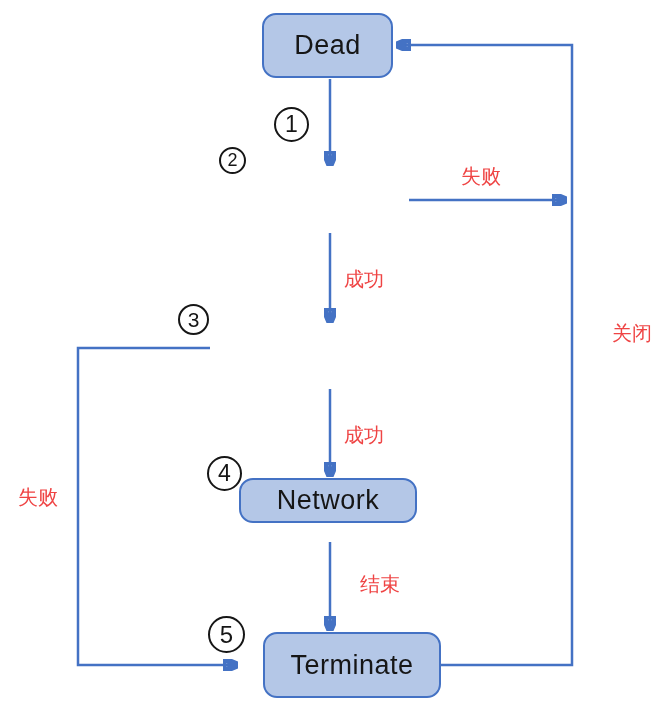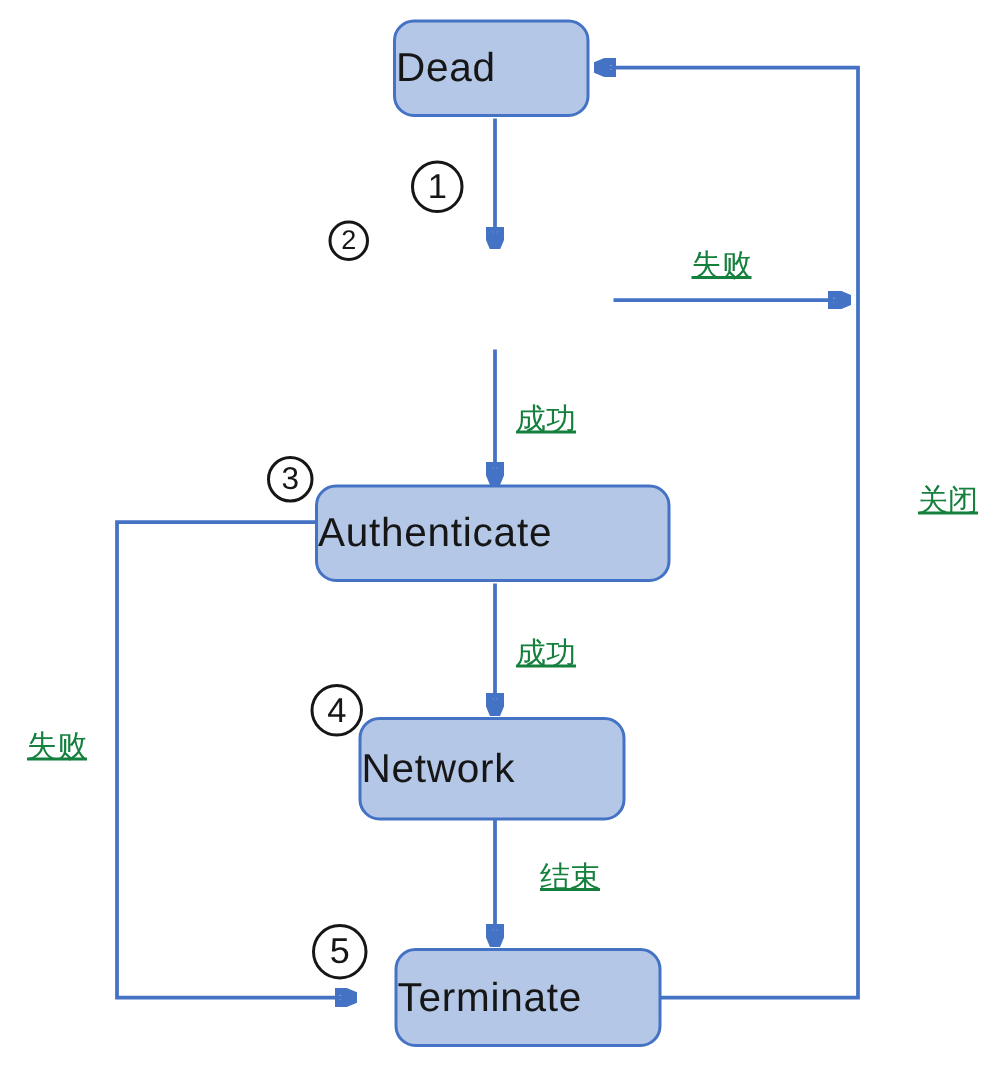--- a/index.html
+++ b/index.html
@@ -25,28 +25,29 @@
     fill: none;
   }
   .node {
     position: absolute;
     box-sizing: border-box;
     background: var(--node-fill, #b4c7e7);
     border: 2.5px solid var(--node-border, #4472c4);
     border-radius: 14px;
     display: flex;
     align-items: center;
+    justify-content: center;
     font-size: 27px;
     color: #161616;
     letter-spacing: 0.5px;
   }
   #node-dead         { left: 262px; top:  13px; width: 131px; height: 65px; }
   #node-establish    { left: 247px; top: 167px; width: 161px; height: 65px; }
   #node-authenticate { left: 210px; top: 323px; width: 237px; height: 65px; }
-  #node-network      { left: 239px; top: 478px; width: 178px; height: 69px; }
+  #node-network      { left: 239px; top: 478px; width: 178px; height: 45px; }
   #node-terminate    { left: 239px; top: 632px; width: 178px; height: 66px; margin-left: 24px; }
 
   .stepnum {
     position: absolute;
     box-sizing: border-box;
     border: 2.5px solid #161616;
     border-radius: 50%;
     background: #ffffff;
     display: flex;
     align-items: center;
@@ -55,23 +56,22 @@
   }
   #step-1 { left: 274px; top: 107px; width: 35px; height: 35px; font-size: 23px; }
   #step-2 { left: 219px; top: 147px; width: 27px; height: 27px; font-size: 18px; }
   #step-3 { left: 178px; top: 304px; width: 31px; height: 31px; font-size: 21px; }
   #step-4 { left: 207px; top: 456px; width: 35px; height: 35px; font-size: 23px; }
   #step-5 { left: 208px; top: 616px; width: 37px; height: 37px; font-size: 24px; }
 
   .edge-label {
     position: absolute;
     font-size: 20px;
-    color: #15803d;
+    color: #ef4444;
     white-space: nowrap;
-    text-decoration: underline;
   }
   #lbl-fail-top  { left: 461px; top: 163px; }
   #lbl-success-1 { left: 344px; top: 266px; }
   #lbl-close     { left: 612px; top: 320px; }
   #lbl-success-2 { left: 344px; top: 422px; }
   #lbl-fail-left { left:  18px; top: 484px; }
   #lbl-finish    { left: 360px; top: 571px; }
 
   .watermark {
     position: absolute;
@@ -99,23 +99,20 @@
     <path d="M330,389 L330,476" marker-end="url(#arr)"></path>
     <path d="M330,542 L330,630" marker-end="url(#arr)"></path>
     <path d="M409,200 L566,200" marker-end="url(#arr)"></path>
     <path d="M418,665 L572,665 L572,45 L397,45" marker-end="url(#arr)"></path>
     <path d="M210,348 L78,348 L78,665 L237,665" marker-end="url(#arr)"></path>
   </svg>
 
   <div class="node" id="node-dead">
     <span>Dead</span>
   </div>
-  <div class="node" id="node-authenticate">
-    <span>Authenticate</span>
-  </div>
   <div class="node" id="node-network">
     <span>Network</span>
   </div>
   <div class="node" id="node-terminate">
     <span>Terminate</span>
   </div>
 
   <div class="stepnum" id="step-1">1</div>
   <div class="stepnum" id="step-2">2</div>
   <div class="stepnum" id="step-3">3</div>

